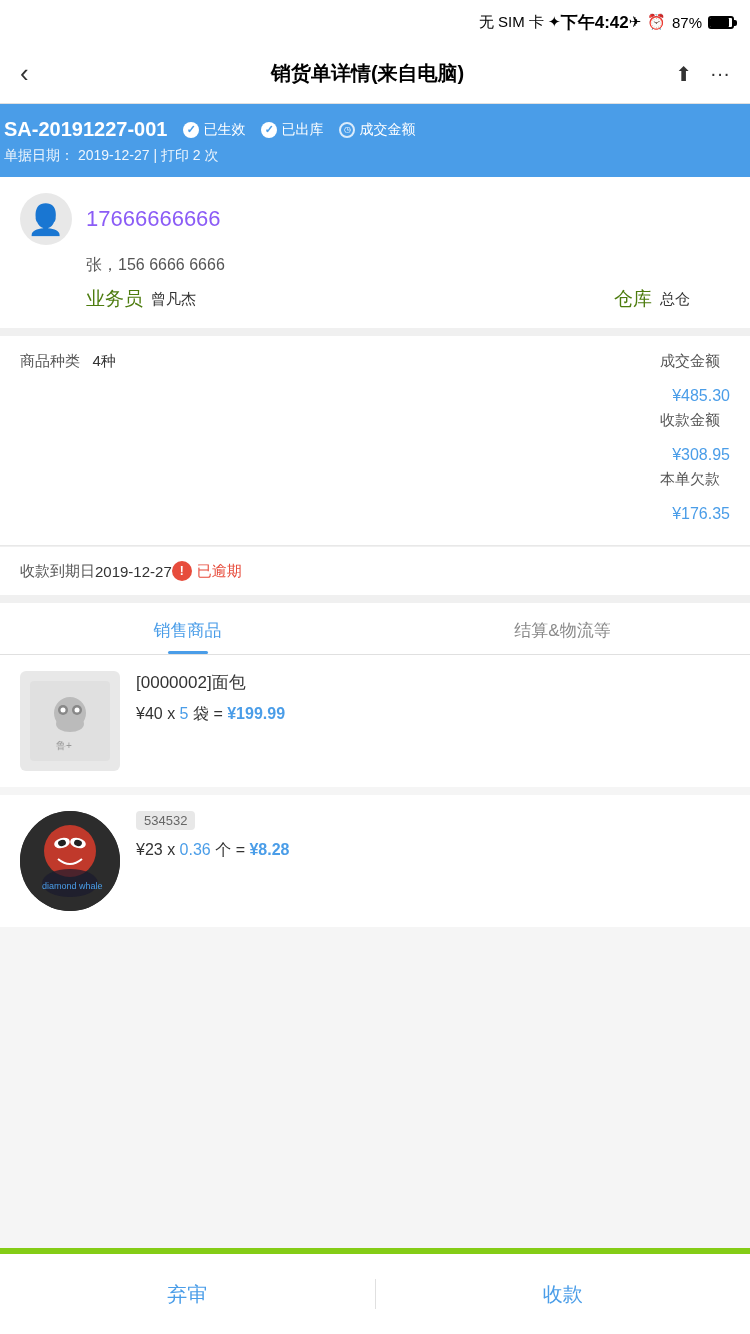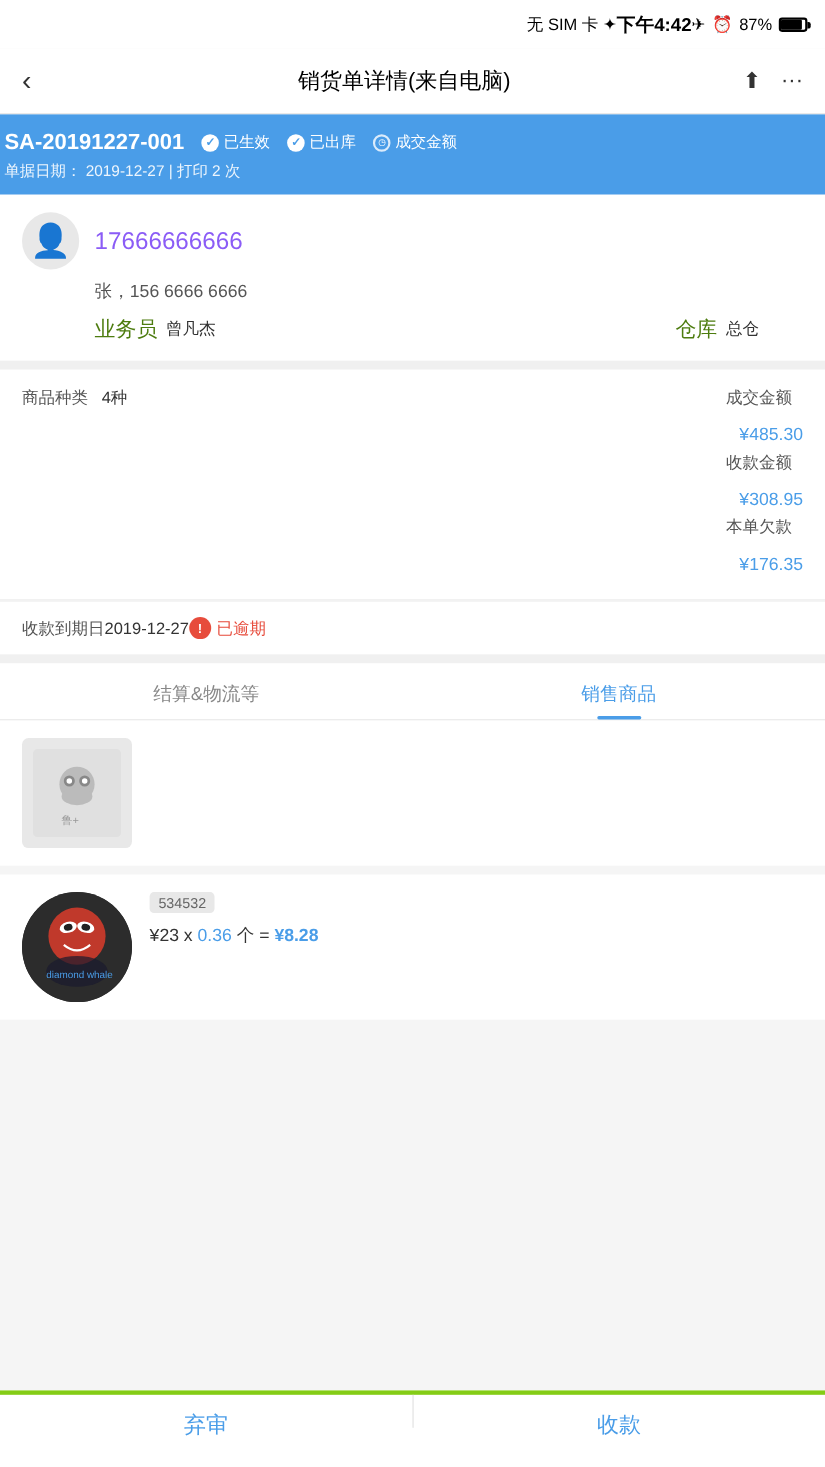--- a/index.html
+++ b/index.html
@@ -46,21 +46,21 @@
       border-bottom: 1px solid #e0e0e0;
       display: flex;
       align-items: center;
       justify-content: space-between;
       padding: 0 20px;
     }
     .nav-back {
       font-size: 26px; color: #333; cursor: pointer; width: 40px;
     }
     .nav-title {
-      font-size: 20px; font-weight: 400; color: #000;
+      font-size: 20px; font-weight: 700; color: #000;
     }
     .nav-actions {
       display: flex; align-items: center; gap: 18px;
     }
     .nav-action-icon { font-size: 20px; color: #333; cursor: pointer; }
 
     
     .header-banner {
       background: #4a9de8;
       padding: 14px 20px 12px 4px;
@@ -191,24 +191,25 @@
       display: inline-block; background: #e8e8e8; color: #666;
       font-size: 13px; padding: 2px 8px; border-radius: 4px; margin-bottom: 10px;
     }
     .product-price-row { font-size: 16px; color: #333; }
     .product-qty { color: #4a9de8; }
     .product-total { color: #4a9de8; font-weight: 600; }
 
     
     .bottom-bar {
       position: fixed; bottom: 0; left: 0; width: 750px;
-      height: 70px;
-      background: #fff;
-      border-top: 4px solid #84cc16;
+      height: 86px;
+      background: #fff;
+      border-top: 6px solid #84cc16;
       display: flex;
+      align-items: center;
     }
     .bottom-btn {
       flex: 1; text-align: center;
       font-size: 20px; cursor: pointer; padding: 14px 0;
     }
     .bottom-btn.cancel { color: #4a9de8; }
     .bottom-btn.confirm { color: #4a9de8; }
     .bottom-divider { width: 1px; height: 30px; background: #e0e0e0; }
 
     .spacer-bottom { height: 70px; }
@@ -316,45 +317,56 @@
   <div class="overdue-badge">
     <div class="overdue-icon">!</div>
     <span class="overdue-text">已逾期</span>
   </div>
 </div>
 
 <div class="divider"></div>
 
 <div class="tabs-section">
   <div class="tabs-row">
-    <div class="tab-item inactive">
-      <span>结算&amp;物流等</span>
-    </div>
     <div class="tab-item active">
       <span>销售商品</span>
       <div class="tab-underline"></div>
+    </div>
+    <div class="tab-item inactive">
+      <span>结算&amp;物流等</span>
     </div>
   </div>
 </div>
 
 <div class="product-list">
 
   <div class="product-item">
     <div class="product-img">
 
       <svg width="80" height="80" viewBox="0 0 80 80" fill="none" xmlns="http://www.w3.org/2000/svg">
         <rect width="80" height="80" fill="#e0e0e0" rx="4"></rect>
         <circle cx="40" cy="32" r="16" fill="#bbb"></circle>
         <circle cx="33" cy="29" r="5" fill="#888"></circle>
         <circle cx="47" cy="29" r="5" fill="#888"></circle>
         <circle cx="33" cy="29" r="2.5" fill="#fff"></circle>
         <circle cx="47" cy="29" r="2.5" fill="#fff"></circle>
         <ellipse cx="40" cy="43" rx="14" ry="8" fill="#bbb"></ellipse>
         <text x="26" y="68" font-size="10" fill="#999" font-family="sans-serif">鲁+</text>
       </svg>
+    </div>
+    <div class="product-info">
+      <div class="product-name">[0000002]面包</div>
+      <div class="product-price-row">
+        <span>¥40</span>
+        <span> x </span>
+        <span class="product-qty">5</span>
+        <span>袋</span>
+        <span> = </span>
+        <span class="product-total">¥199.99</span>
+      </div>
     </div>
   </div>
 
   <div class="product-item">
     <div class="product-img" style="border-radius:50%; background:#2c2c2c; overflow:hidden;">
       <svg width="100" height="100" viewBox="0 0 100 100" xmlns="http://www.w3.org/2000/svg">
         <rect width="100" height="100" fill="#2c2c2c"></rect>
         <circle cx="50" cy="40" r="26" fill="#c0392b"></circle>
         <ellipse cx="42" cy="32" rx="8" ry="5" fill="#fff" transform="rotate(-15 42 32)"></ellipse>
         <ellipse cx="58" cy="32" rx="8" ry="5" fill="#fff" transform="rotate(15 58 32)"></ellipse>

